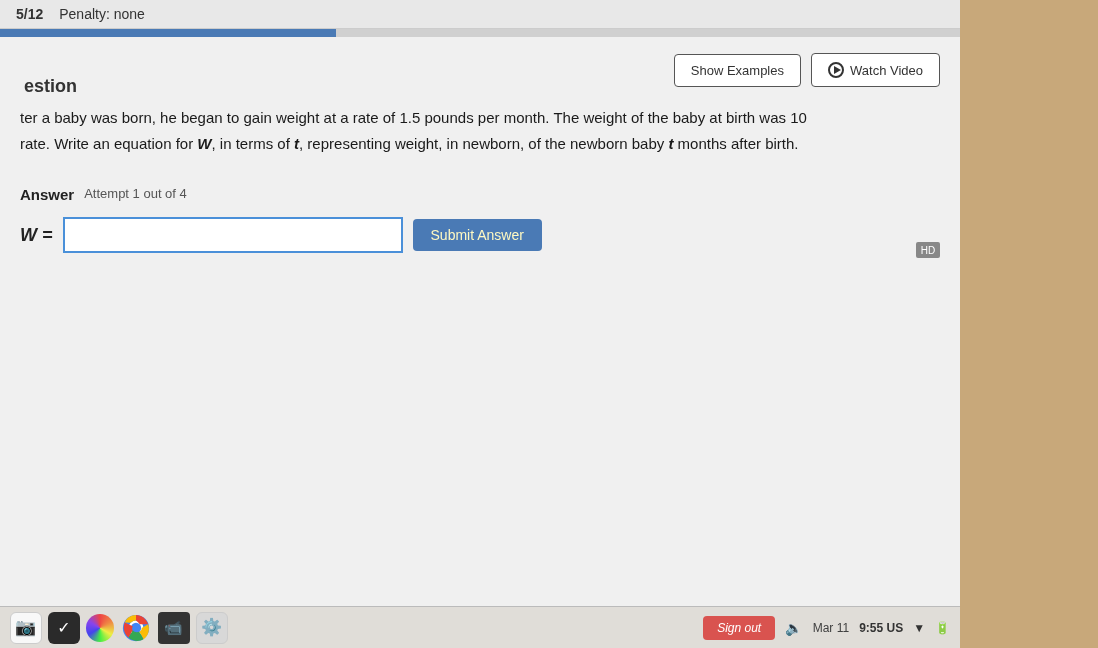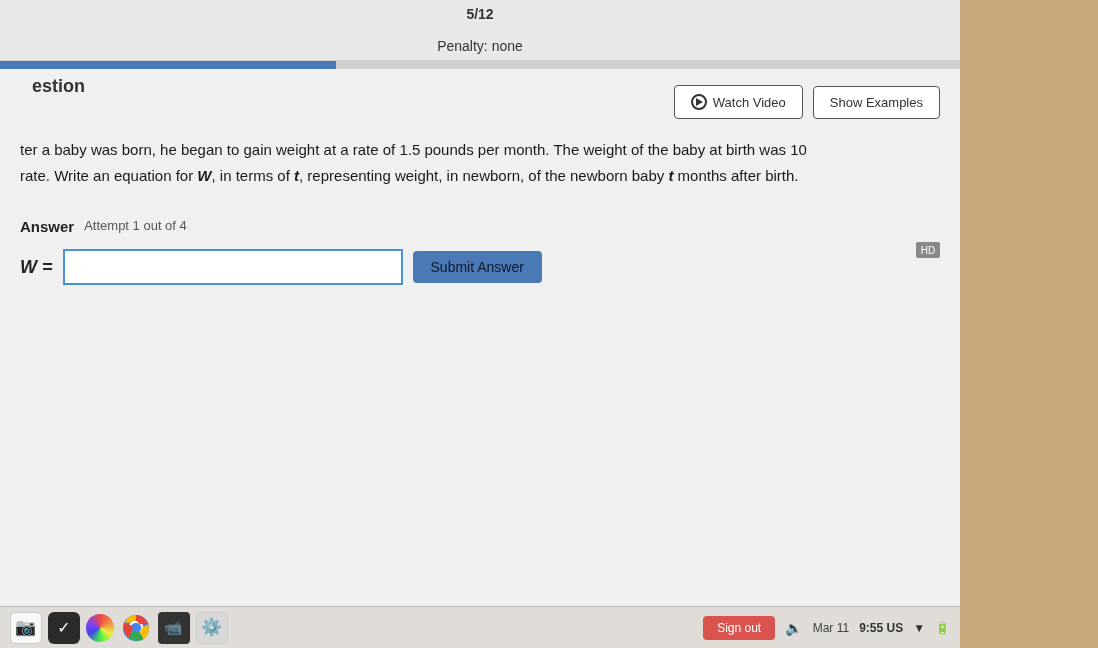--- a/index.html
+++ b/index.html
@@ -31,21 +31,20 @@
     }
 
     
     .top-bar {
       background: #e8e8e8;
       padding: 6px 16px;
       display: flex;
       align-items: center;
       gap: 16px;
       border-bottom: 1px solid #ccc;
-      flex-direction: column;
     }
 
     .question-counter {
       font-size: 14px;
       font-weight: bold;
       color: #333;
     }
 
     .penalty {
       font-size: 14px;
@@ -70,21 +69,21 @@
     .header-row {
       display: flex;
       justify-content: flex-end;
       align-items: center;
       padding: 16px 20px 8px 20px;
       gap: 10px;
     }
 
     .section-label {
       position: absolute;
-      left: 32px;
+      left: 24px;
       top: 60px;
       font-size: 18px;
       font-weight: bold;
       color: #333;
       margin-top: 16px;
     }
 
     .btn-outline {
       border: 1.5px solid #555;
       background: white;
@@ -172,21 +171,21 @@
       height: 36px;
       border: 2px solid #4a90d9;
       outline: none;
       padding: 4px 8px;
       font-size: 15px;
       background: white;
     }
 
     .btn-submit {
       background: #4a7ab5;
-      color: #0f172a;
+      color: #fef9c3;
       border: none;
       padding: 8px 18px;
       font-size: 14px;
       cursor: pointer;
       border-radius: 4px;
     }
 
     
     .help-icon {
       position: absolute;
@@ -253,20 +252,21 @@
     }
 
     .sign-out-btn {
       background: #d9534f;
       color: white;
       border: none;
       padding: 5px 14px;
       border-radius: 4px;
       font-size: 12px;
       cursor: pointer;
+      font-style: italic;
     }
 
     .taskbar-clock {
       font-size: 12px;
       color: #333;
       font-weight: bold;
     }
 
     .taskbar-date {
       font-size: 12px;
@@ -311,27 +311,27 @@
   </div>
 
   <div class="progress-bar-container">
     <div class="progress-bar-fill"></div>
   </div>
 
   <div class="section-label">estion</div>
 
   <div class="header-row">
     <button class="btn-outline">
+      <span>Show Examples</span>
+    </button>
+    <button class="btn-outline">
       <span class="play-circle">
         <span class="play-triangle"></span>
       </span>
       <span>Watch Video</span>
-    </button>
-    <button class="btn-outline">
-      <span>Show Examples</span>
     </button>
   </div>
 
   <div class="question-content">
     <div class="question-text">
       <span>ter a baby was born, he began to gain weight at a rate of 1.5 pounds per month. The weight of the baby at birth was 10</span><br>
       <span>rate. Write an equation for </span><span class="italic bold">W</span><span>, in terms of </span><span class="italic bold">t</span><span>, representing weight, in newborn, of the newborn baby </span><span class="italic bold">t</span><span> months after birth.</span>
     </div>
   </div>
 

